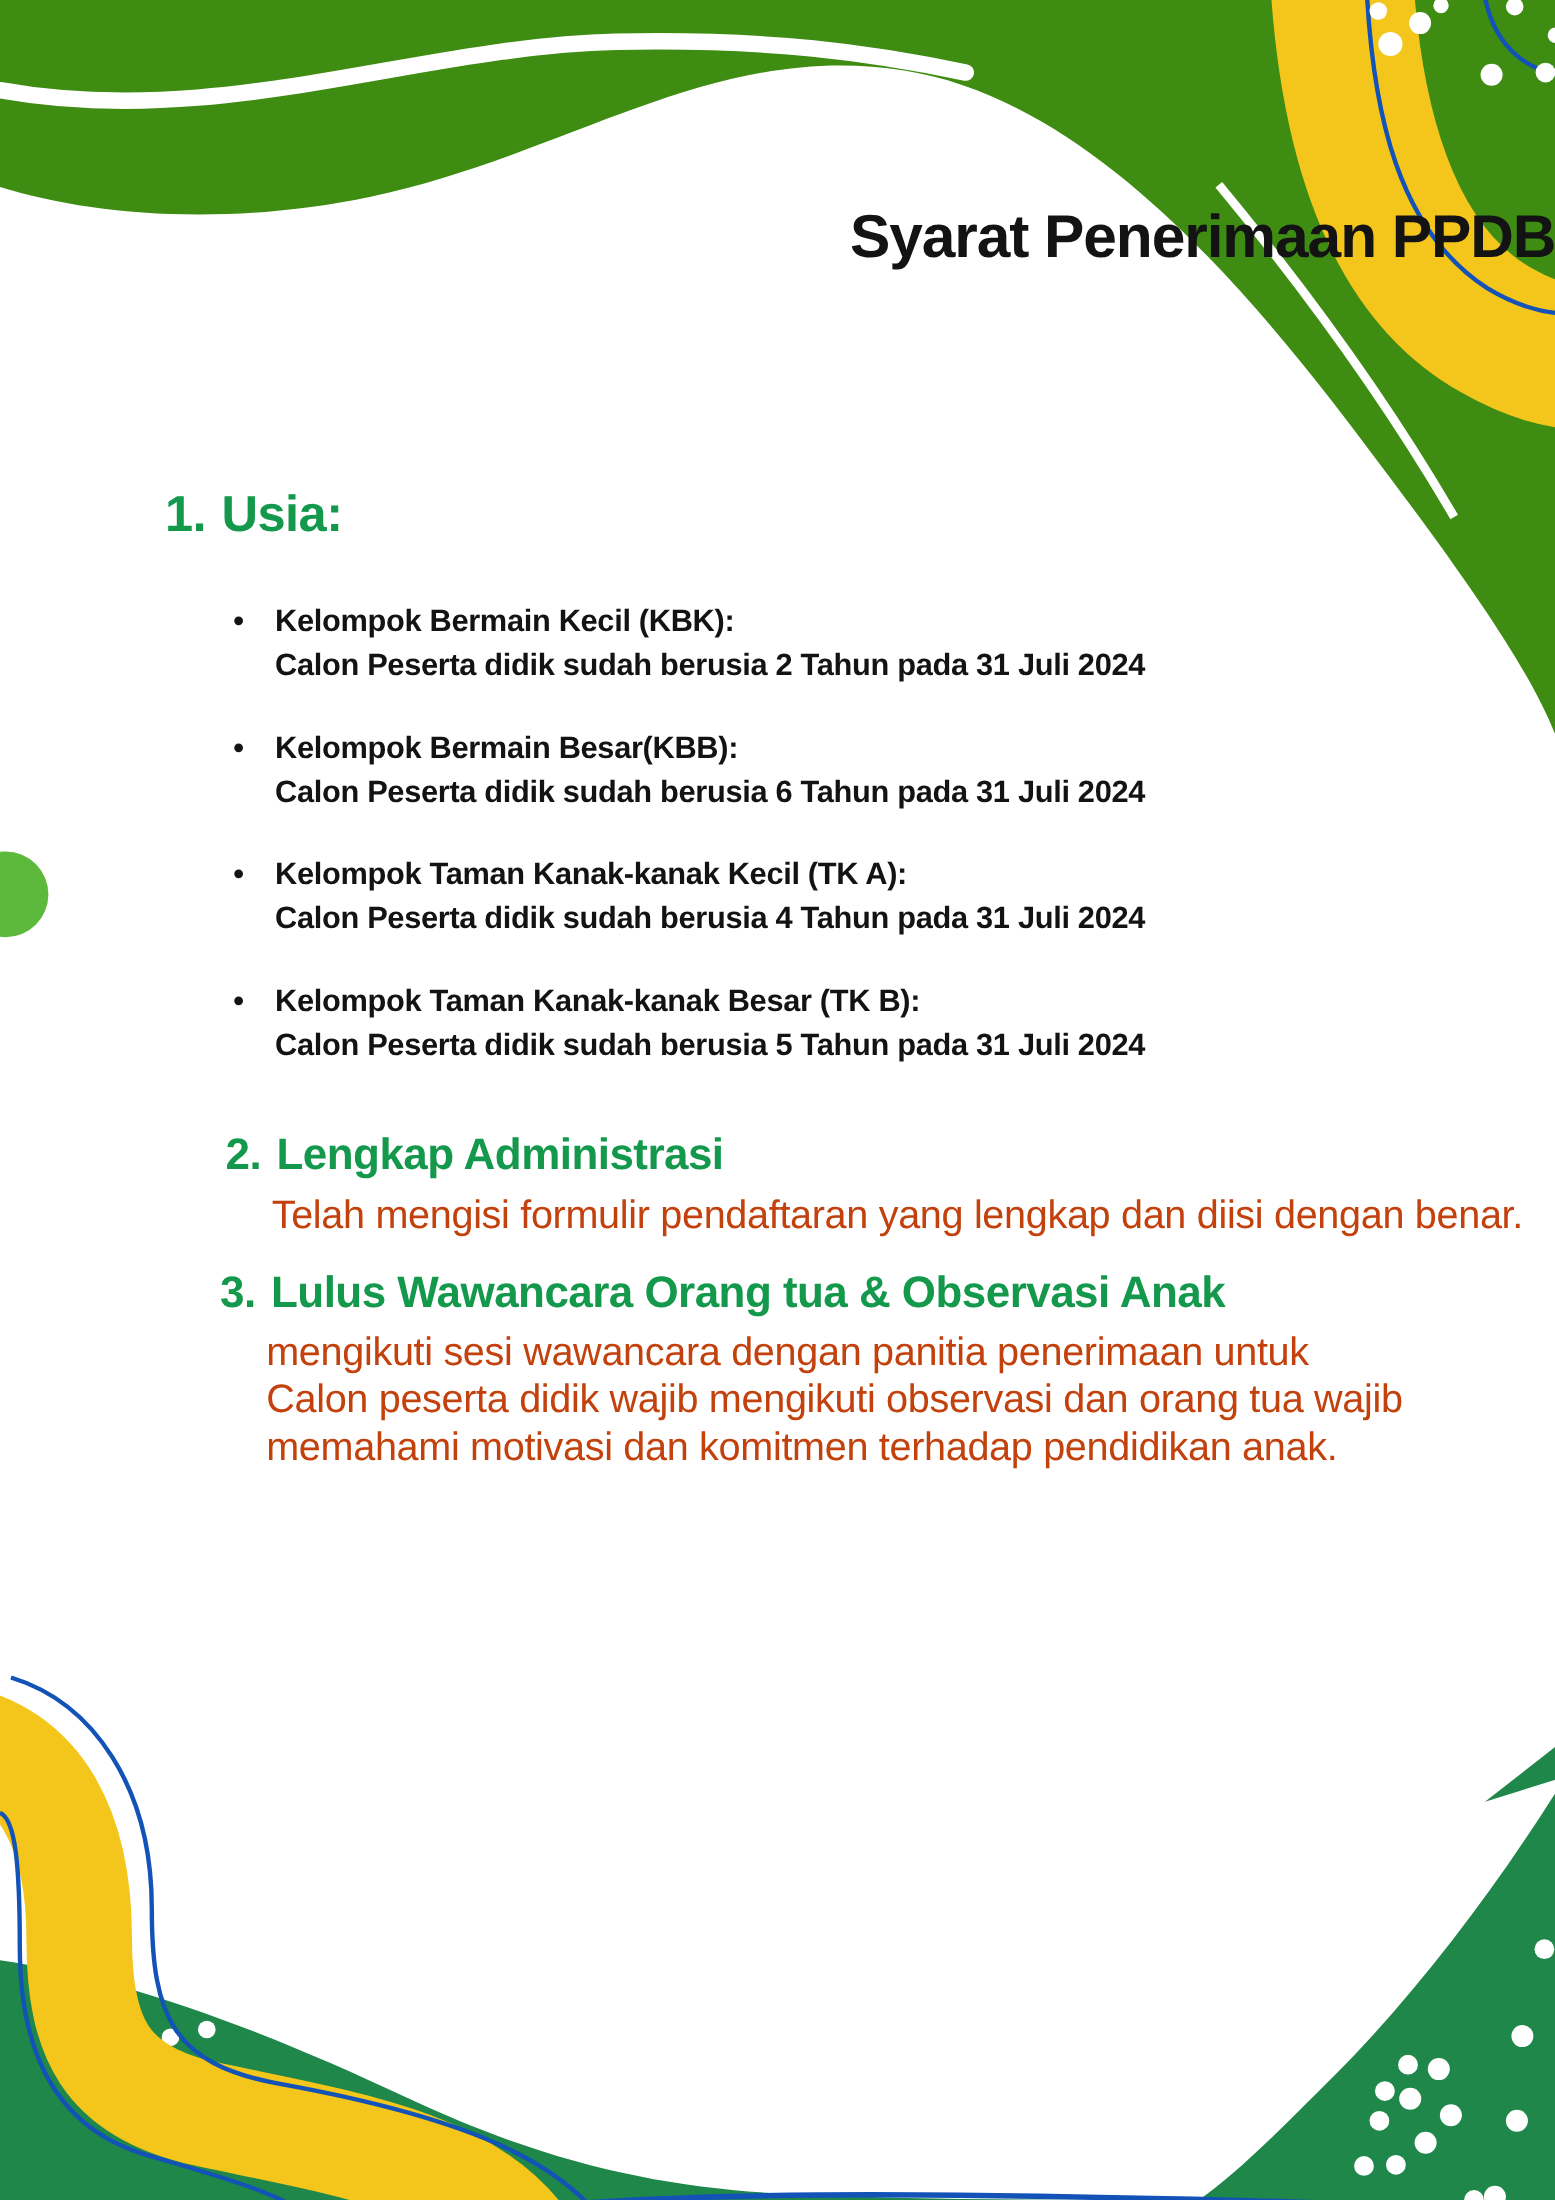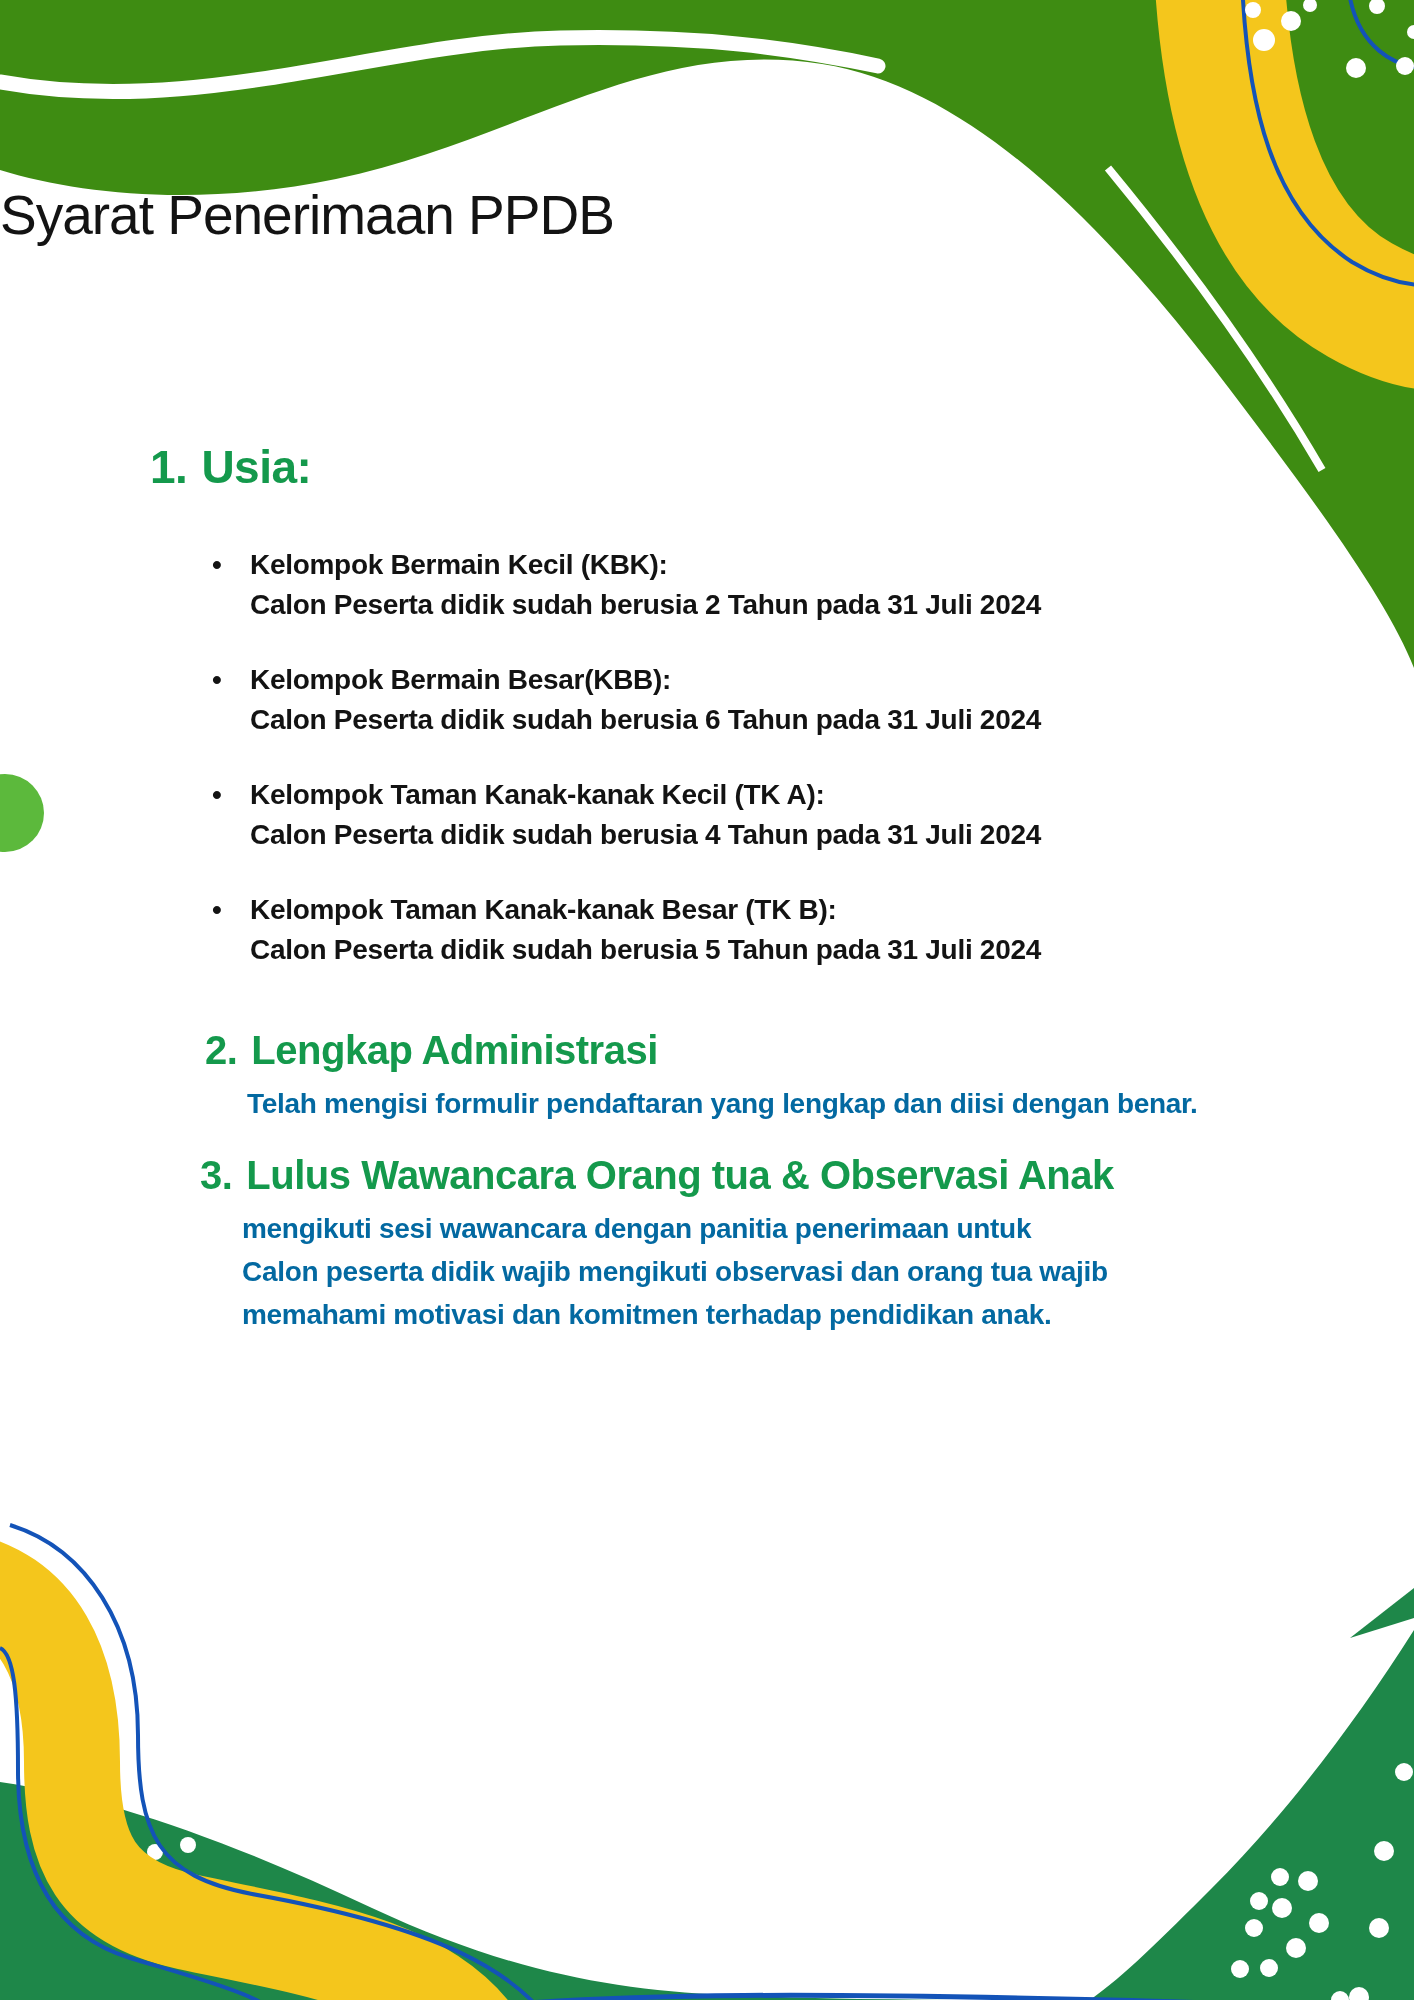--- a/index.html
+++ b/index.html
@@ -25,23 +25,23 @@
     height:78px;
     border-radius:50%;
     background:#5CB93C;
   }
 
   .page-title{
     position:absolute;
     top:148px;
     left:0;
     width:1414px;
-    text-align:left;
+    text-align:right;
     font-size:55px;
-    font-weight:400;
+    font-weight:700;
     letter-spacing:-1px;
     line-height:1.12;
     color:#131313;
   }
 
   .sec-heading{
     display:flex;
     gap:14px;
     font-weight:700;
     color:#14994C;
@@ -76,23 +76,23 @@
     font-size:28px;
   }
 
   .section-block{position:absolute;}
   .section-administrasi{left:205px;top:1028px;}
   .section-wawancara{left:200px;top:1153px;}
   .section-block .sec-heading{font-size:40px;}
   .sec-body{
     margin-left:42px;
     margin-top:9px;
-    font-size:28px;
-    font-weight:700;
-    color:#0369a1;
+    font-size:36px;
+    font-weight:400;
+    color:#c2410c;
     letter-spacing:-0.3px;
     line-height:43px;
     white-space:nowrap;
   }
 </style>
 </head>
 <body>
 
 <div class="page">
 

